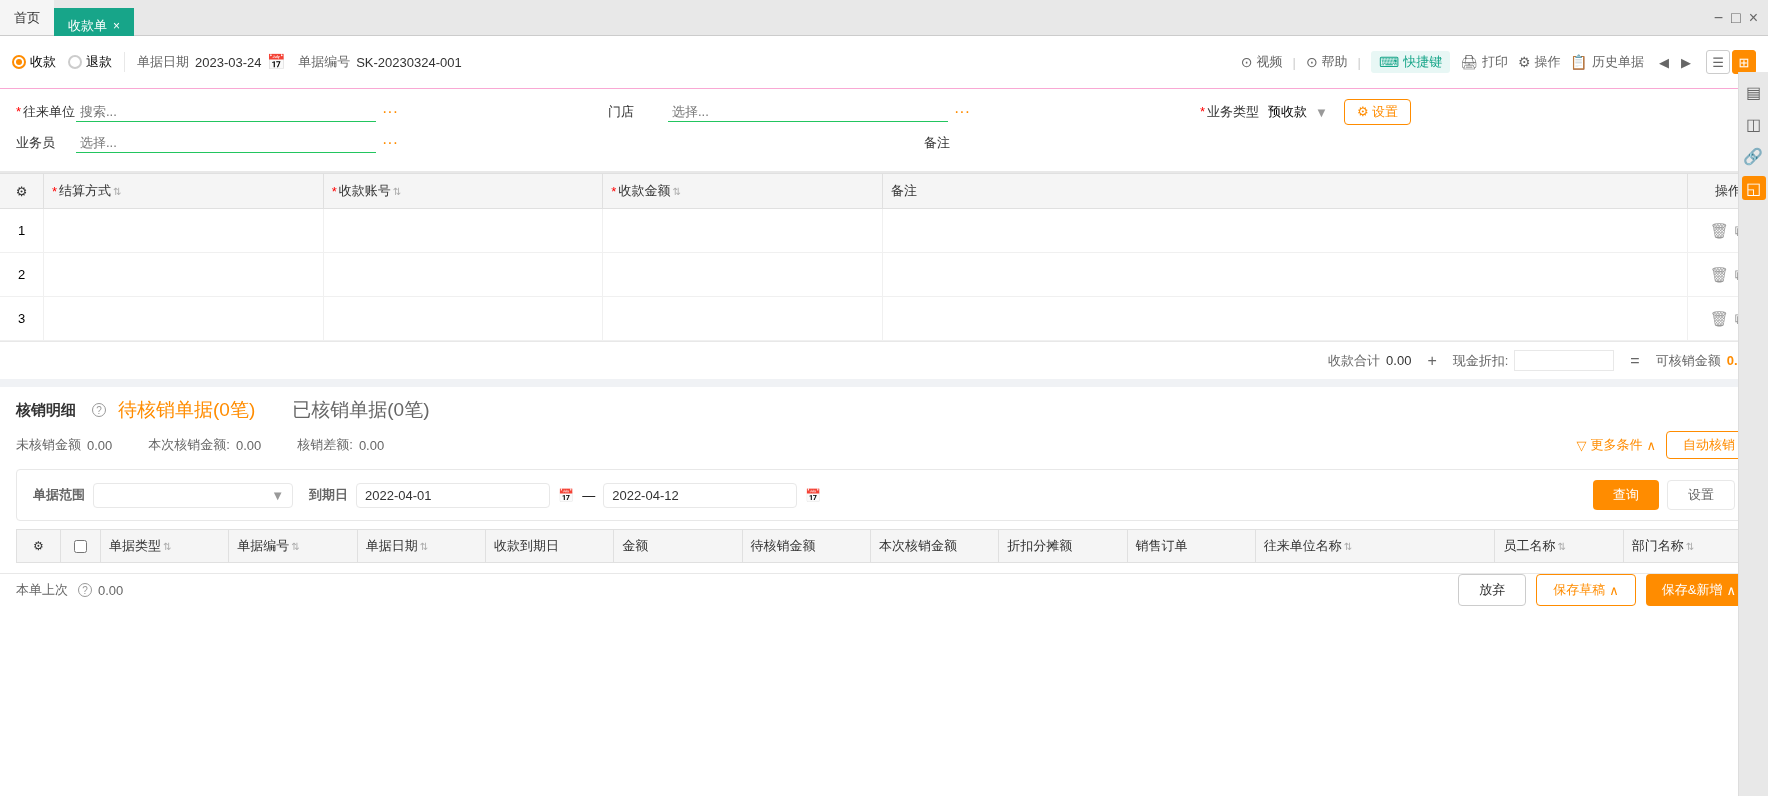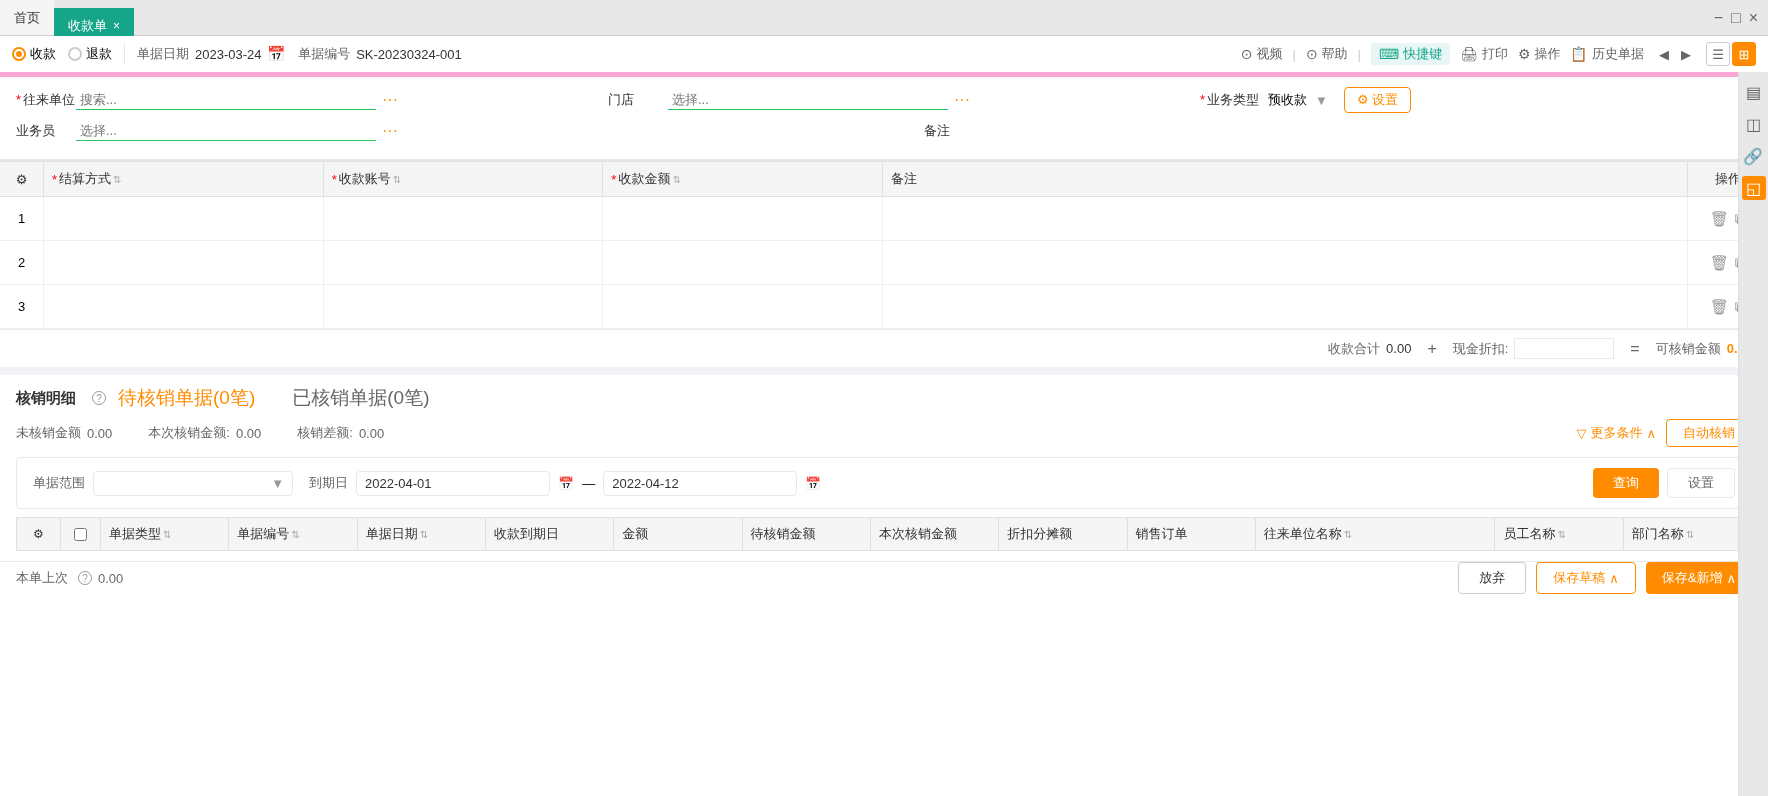--- a/index.html
+++ b/index.html
@@ -17,21 +17,21 @@
     .tab-item.home { background: #f5f5f5; color: #333; }
     .tab-item.active { background: #17a589; color: #fff; margin-top: 16px; }
     .tab-close { margin-left: 6px; font-size: 12px; cursor: pointer; }
     .tab-bar-right { margin-left: auto; display: flex; align-items: center; padding-right: 10px; gap: 8px; }
     .tab-bar-right span { font-size: 16px; cursor: pointer; color: #666; }
 
     
     .main-content { background: #fff; height: calc(796px - 36px); overflow: hidden; display: flex; flex-direction: column; }
 
     
-    .toolbar { display: flex; align-items: center; padding: 6px 12px; border-bottom: 5px solid #f9a8d4; background: #fff; gap: 12px; }
+    .toolbar { display: flex; align-items: center; padding: 14px 12px; border-bottom: 1px solid #f9a8d4; background: #fff; gap: 12px; }
     .radio-group { display: flex; align-items: center; gap: 12px; }
     .radio-item { display: flex; align-items: center; gap: 4px; cursor: pointer; }
     .radio-dot { width: 14px; height: 14px; border-radius: 50%; border: 2px solid #ccc; display: flex; align-items: center; justify-content: center; }
     .radio-dot.active { border-color: #ff8c00; }
     .radio-dot.active::after { content: ''; width: 6px; height: 6px; border-radius: 50%; background: #ff8c00; }
     .toolbar-divider { width: 1px; height: 20px; background: #e8e8e8; }
     .date-field { display: flex; align-items: center; gap: 6px; }
     .date-label { color: #666; }
     .date-value { color: #333; font-weight: 500; }
     .calendar-icon { color: #ff8c00; cursor: pointer; font-size: 15px; }
@@ -87,21 +87,21 @@
     .verify-tab { color: #ff8c00; cursor: pointer; font-size: 19px; }
     .verify-info { display: flex; align-items: center; gap: 36px; margin-bottom: 10px; }
     .verify-info-item { display: flex; align-items: center; gap: 6px; color: #666; }
     .verify-info-right { margin-left: auto; display: flex; align-items: center; gap: 10px; }
     .auto-btn { background: #fff; border: 1px solid #ff8c00; color: #ff8c00; padding: 4px 16px; border-radius: 4px; cursor: pointer; }
     .filter-btn { display: flex; align-items: center; gap: 4px; color: #ff8c00; cursor: pointer; }
 
     
     .filter-row { display: flex; align-items: center; gap: 16px; padding: 8px 0; border: 1px solid #e8e8e8; border-radius: 4px; padding: 10px 16px; margin-bottom: 8px; }
     .filter-field { display: flex; align-items: center; gap: 8px; }
-    .filter-label { color: #666; white-space: nowrap; }
+    .filter-label { color: #666; white-space: nowrap; font-weight: bold; }
     .filter-select { display: flex; align-items: center; border: 1px solid #e8e8e8; padding: 4px 8px; border-radius: 4px; min-width: 200px; cursor: pointer; }
     .filter-select-arrow { margin-left: auto; color: #999; }
     .date-range { display: flex; align-items: center; gap: 8px; }
     .date-input { border: 1px solid #e8e8e8; padding: 4px 8px; border-radius: 4px; color: #333; }
     .query-btn { background: #ff8c00; color: #fff; border: none; padding: 5px 20px; border-radius: 4px; cursor: pointer; margin-left: auto; }
     .setting-btn2 { background: #fff; border: 1px solid #e8e8e8; color: #666; padding: 5px 20px; border-radius: 4px; cursor: pointer; }
 
     
     .detail-table-header { display: flex; align-items: center; background: #f5f5f5; border: 1px solid #e0e0e0; height: 34px; }
     .dth { display: flex; align-items: center; padding: 0 8px; color: #333; font-size: 12px; border-right: 1px solid #e0e0e0; height: 100%; white-space: nowrap; }

